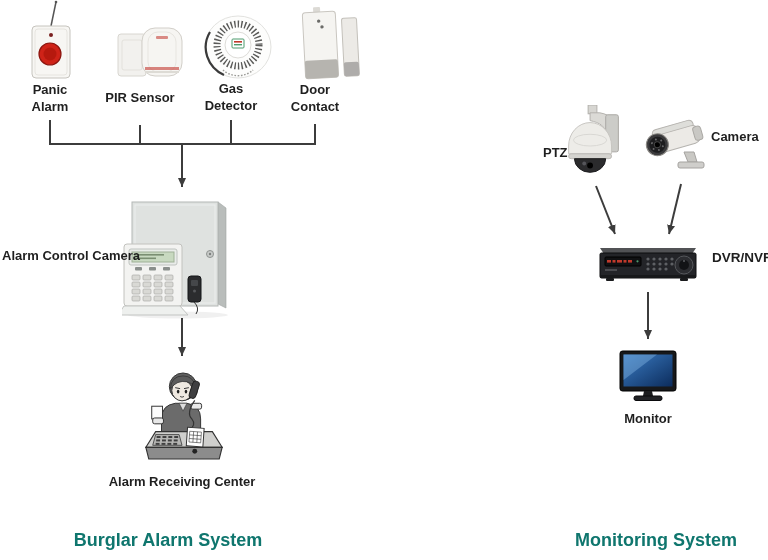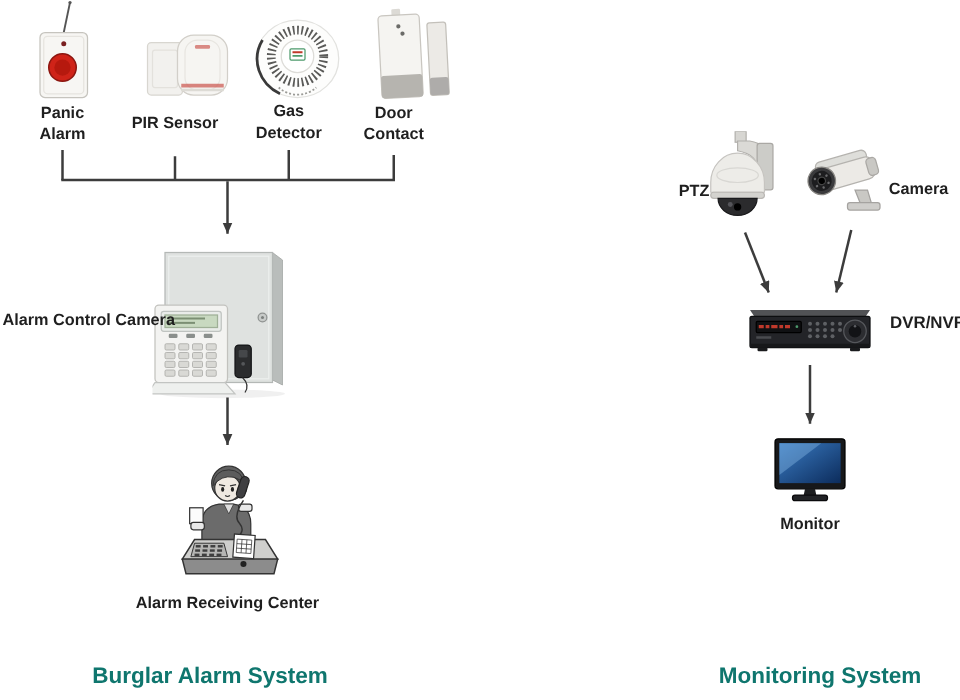--- a/index.html
+++ b/index.html
@@ -218,21 +218,21 @@
           <circle cx="18.8" cy="28" r="1"></circle>
         <circle cx="14" cy="30.5" r="1"></circle>
           <circle cx="9.2" cy="28" r="1"></circle>
           <circle cx="9.2" cy="22" r="1"></circle>
       </g>
       <circle cx="14" cy="25" r="3" fill="#000" stroke="#444"></circle>
     </g>
     <path d="M40,38 l4,10 h9 l-3,-10 z" fill="#c9c8c4" stroke="#a5a3a0"></path>
     <rect x="34" y="48" width="26" height="6" rx="2" fill="#cfcecb" stroke="#a5a3a0"></rect>
   </svg>
-  <div class="lbl lbl-anchor-left" style="left:711px;top:142px;">Camera</div>
+  <div class="lbl lbl-anchor-left" style="left:711px;top:128px;">Camera</div>
 
   <svg class="dev" style="left:592px;top:242px;" width="112" height="44" viewBox="0 0 112 44">
     <polygon points="8,6 104,6 100,12 12,12" fill="#515255"></polygon>
     <rect x="8" y="11" width="96" height="25" rx="1.5" fill="#232428" stroke="#0c0d0f"></rect>
     <rect x="8" y="33" width="96" height="3" fill="#17181a"></rect>
     <rect x="14" y="36" width="8" height="3" rx="1" fill="#1a1b1d"></rect>
     <rect x="88" y="36" width="8" height="3" rx="1" fill="#1a1b1d"></rect>
     <rect x="13" y="15" width="36" height="9" rx="1" fill="#101113" stroke="#000"></rect>
     <g fill="#c0392b">
       <rect x="15" y="18" width="4" height="2.6"></rect>

